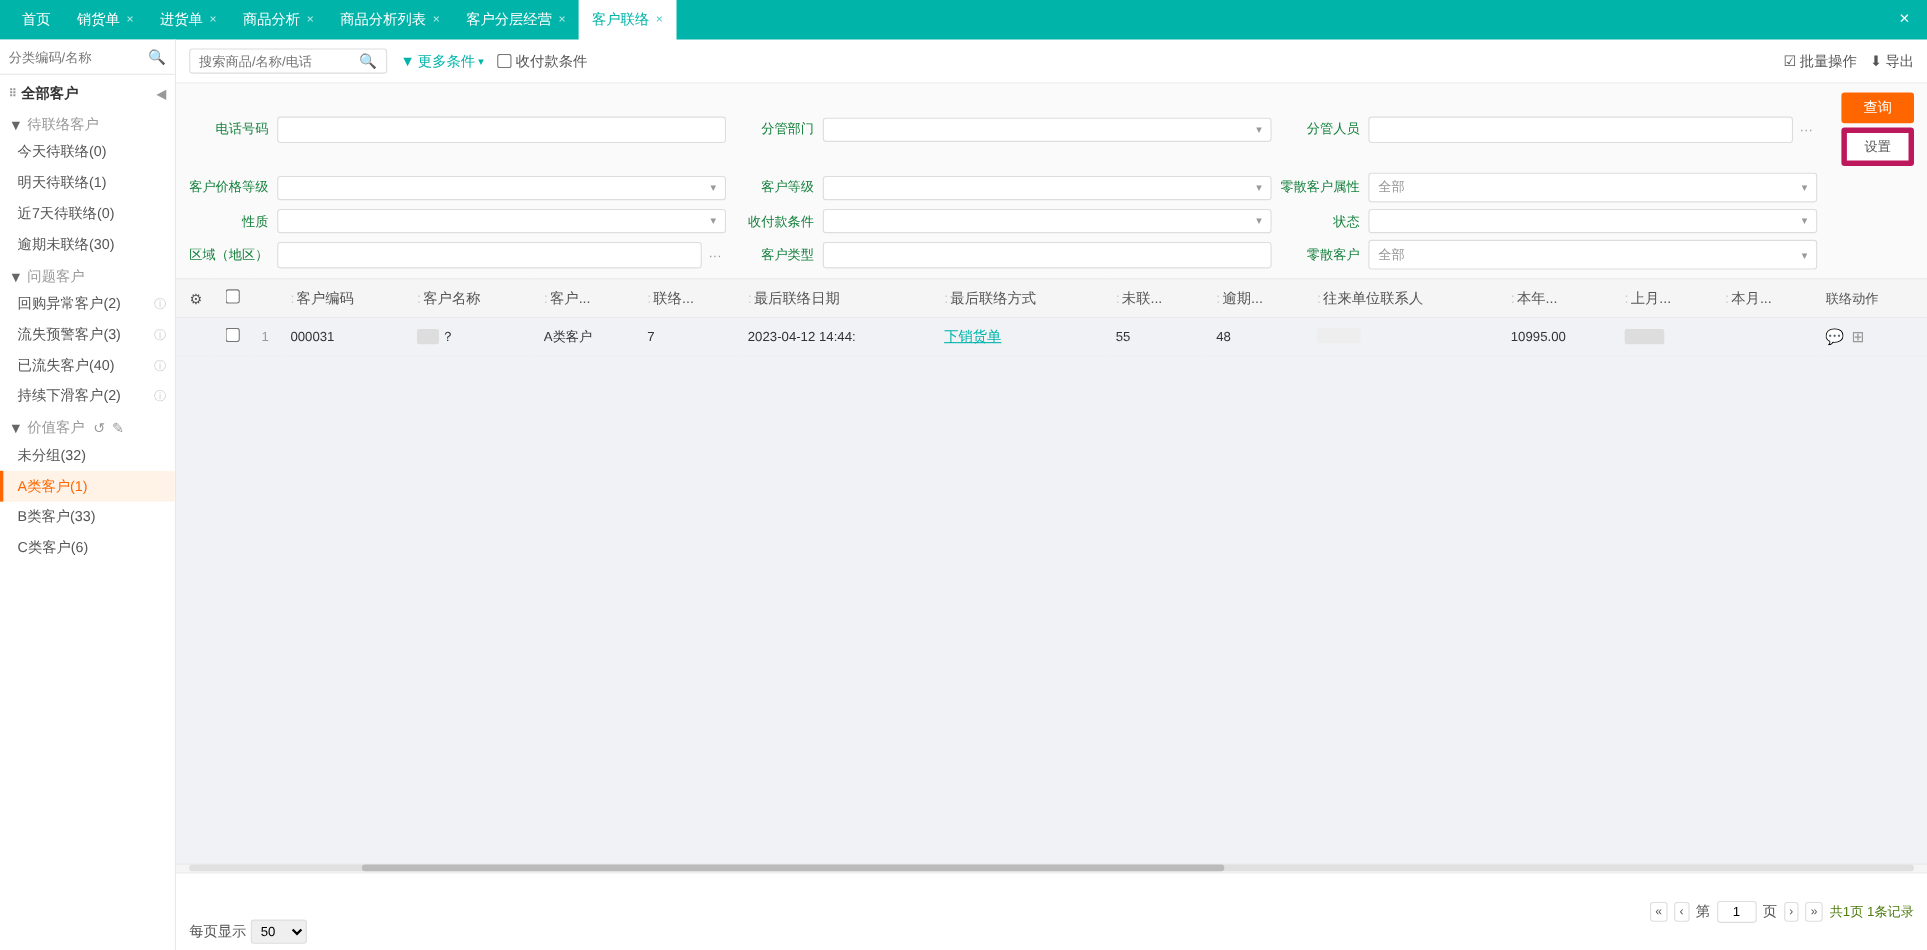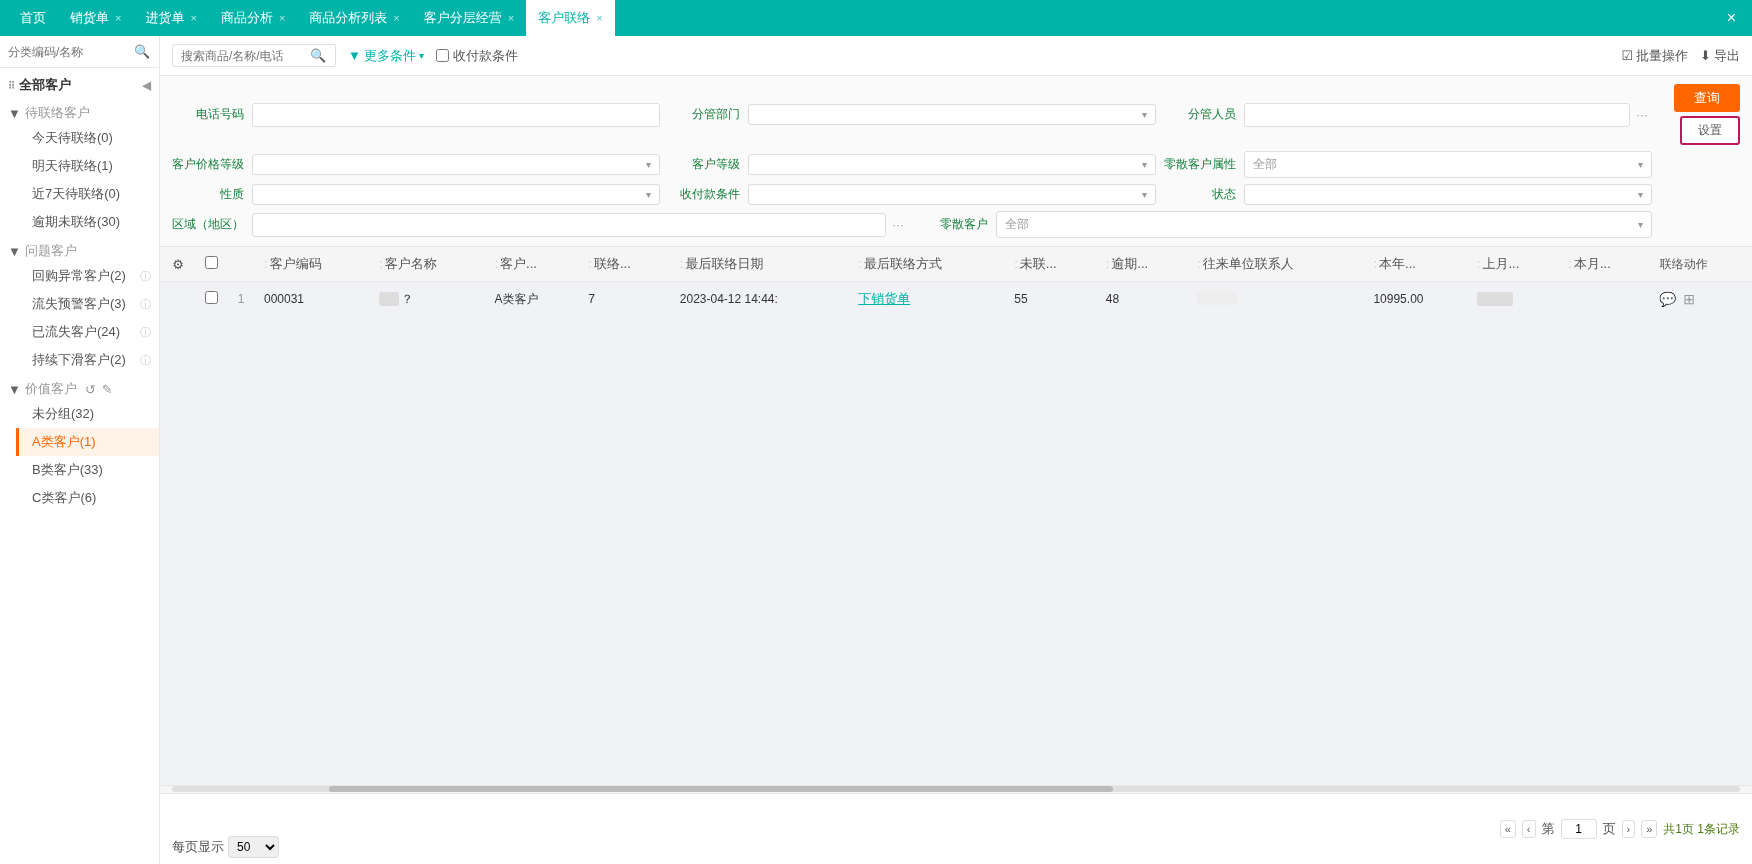--- a/index.html
+++ b/index.html
@@ -100,21 +100,20 @@
       color: #666;
     }
     .sidebar-item {
       padding: 5px 8px 5px 16px;
       cursor: pointer;
       color: #555;
       font-size: 12px;
       display: flex;
       align-items: center;
       justify-content: space-between;
-      margin-left: 16px;
     }
     .sidebar-item.active {
       background: #fff3e8;
       color: #ff6600;
       border-left: 3px solid #ff6600;
       padding-left: 13px;
     }
     .sidebar-item .info-icon {
       color: #ccc;
       font-size: 11px;
@@ -136,21 +135,21 @@
       display: flex;
       align-items: center;
       gap: 12px;
     }
     .filter-search {
       display: flex;
       align-items: center;
       border: 1px solid #ddd;
       border-radius: 3px;
       padding: 3px 8px;
-      width: 164px;
+      width: 180px;
       justify-content: center;
     }
     .filter-search input {
       border: none;
       outline: none;
       font-size: 12px;
       width: 100%;
     }
     .filter-more {
       color: #00b4aa;
@@ -250,21 +249,21 @@
       color: white;
       border: none;
       border-radius: 3px;
       padding: 5px 20px;
       cursor: pointer;
       font-size: 13px;
     }
     .settings-btn {
       background: white;
       color: #555;
-      border: 2px solid #be185d;
+      border: 5px solid #be185d;
       border-radius: 3px;
       padding: 4px 16px;
       cursor: pointer;
       font-size: 12px;
     }
     .ellipsis-btn {
       color: #999;
       cursor: pointer;
       padding: 4px 4px;
       font-size: 12px;
@@ -453,21 +452,21 @@
       </div>
       <div class="sidebar-item">
         <span>回购异常客户(2)</span>
         <span class="info-icon">ⓘ</span>
       </div>
       <div class="sidebar-item">
         <span>流失预警客户(3)</span>
         <span class="info-icon">ⓘ</span>
       </div>
       <div class="sidebar-item">
-        <span>已流失客户(24)</span>
+        <span>已流失客户(40)</span>
         <span class="info-icon">ⓘ</span>
       </div>
       <div class="sidebar-item">
         <span>持续下滑客户(2)</span>
         <span class="info-icon">ⓘ</span>
       </div>
 
       <div class="sidebar-group-title">
         <span class="group-icon">▼</span>
         <span>价值客户</span>
@@ -592,20 +591,24 @@
           <div style="min-width:80px;"></div>
         </div>
 
         <div class="adv-filter-row">
           <div class="filter-field">
             <span class="filter-label">区域（地区）</span>
             <div style="flex:1; display:flex; align-items:center; gap:2px;">
               <input class="filter-input" type="text" style="flex: 1 1 0%;">
               <span class="ellipsis-btn">···</span>
             </div>
+          </div>
+          <div class="filter-field">
+            <span class="filter-label">客户类型</span>
+            <input class="filter-input" type="text" style="">
           </div>
           <div class="filter-field">
             <span class="filter-label">零散客户</span>
             <div class="filter-select">
               <span class="filter-select-text">全部</span>
               <span class="select-arrow">▾</span>
             </div>
           </div>
           <div style="min-width:80px;"></div>
         </div>

